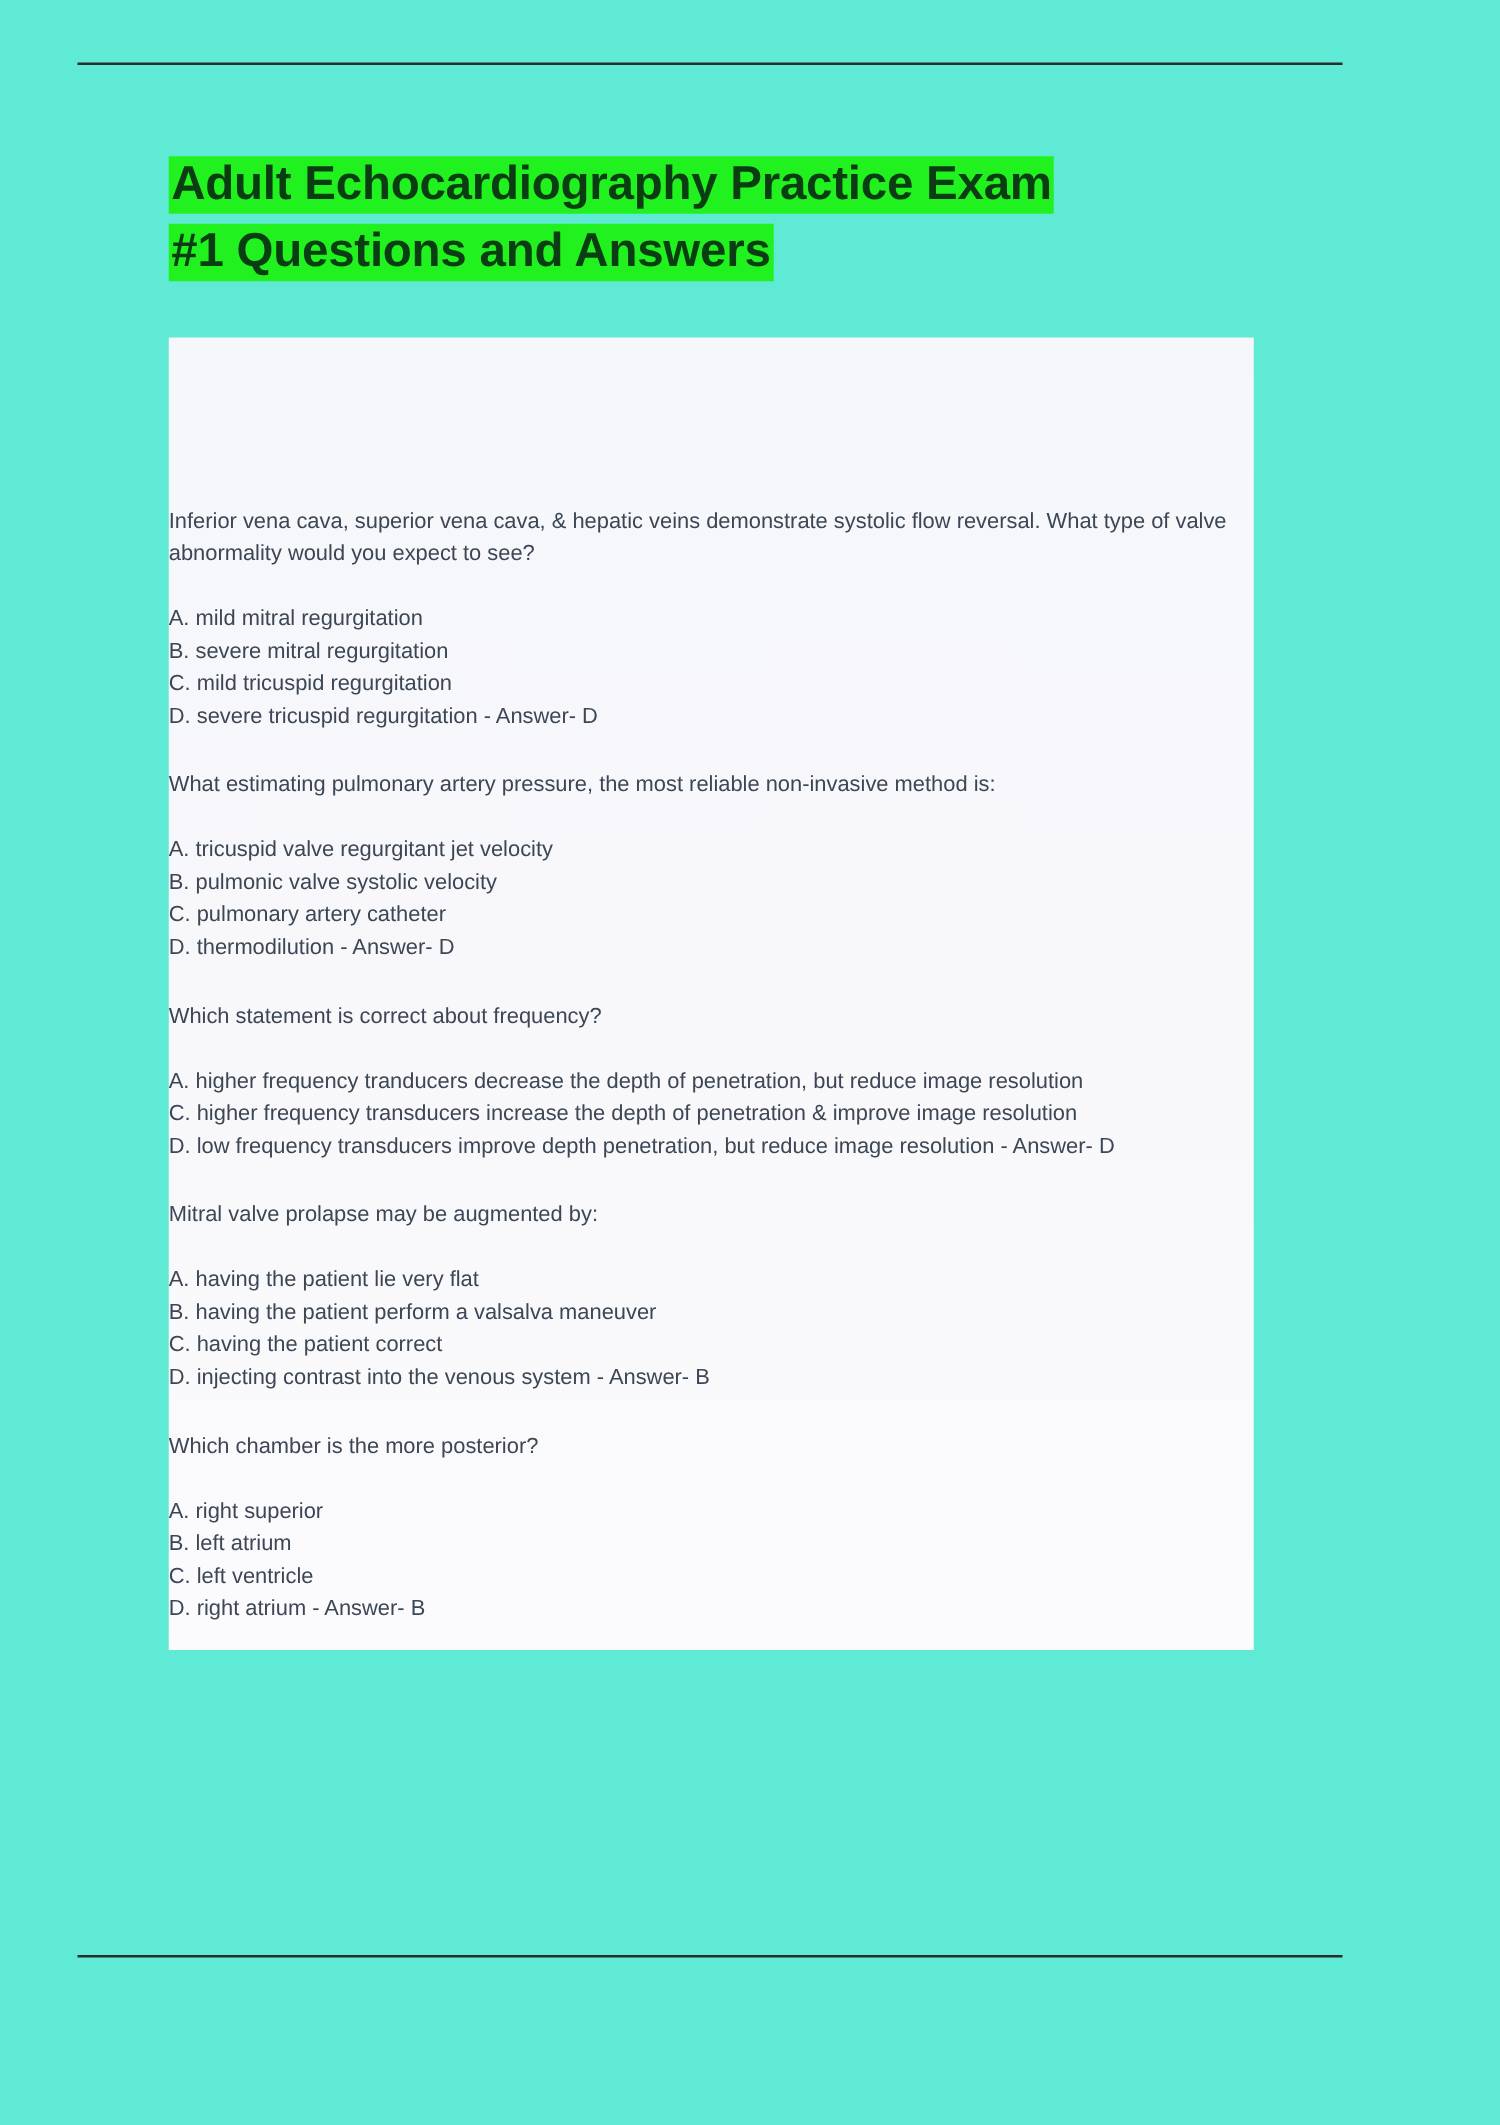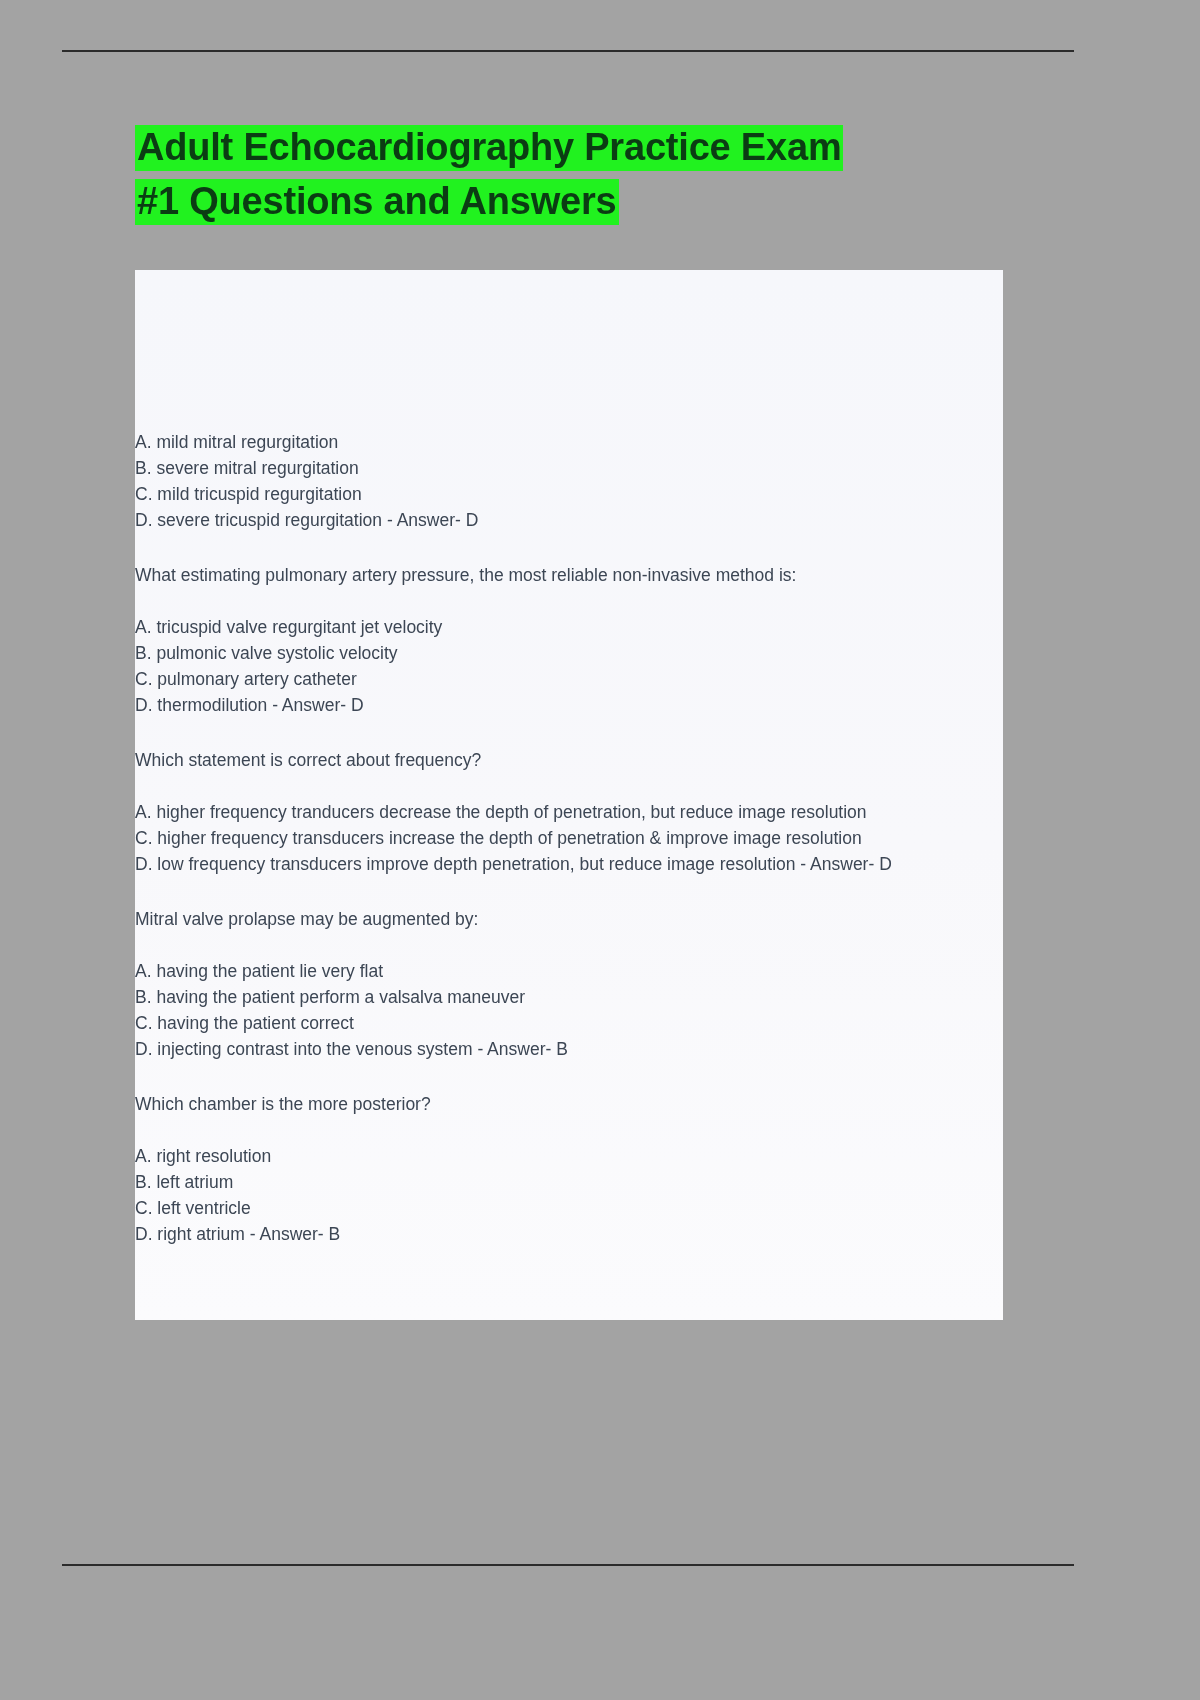--- a/index.html
+++ b/index.html
@@ -11,21 +11,21 @@
     width: 1200px;
     height: 1700px;
     font-family: "Liberation Sans", sans-serif;
     -webkit-font-smoothing: antialiased;
   }
 
   .page {
     position: relative;
     width: 1200px;
     height: 1700px;
-    background: #a3a3a3;
+    background: #5eead4;
     box-sizing: border-box;
   }
 
   
   .rule {
     position: absolute;
     left: 62px;
     width: 1012px;
     height: 2px;
     background: #2b2b2b;
@@ -109,20 +109,21 @@
     <div class="scan-panel"></div>
 
     <h1 class="doc-title">
       <span class="hl">Adult Echocardiography Practice Exam</span><br>
       <span class="hl">#1 Questions and Answers</span>
     </h1>
 
     <div class="body-wrap">
 
       <div class="qblock">
+        <p class="q-stem">Inferior vena cava, superior vena cava, &amp; hepatic veins demonstrate systolic flow reversal. What type of valve abnormality would you expect to see?</p>
         <ul class="q-options">
           <li class="q-option">A. mild mitral regurgitation</li>
           <li class="q-option">B. severe mitral regurgitation</li>
           <li class="q-option">C. mild tricuspid regurgitation</li>
           <li class="q-option">D. severe tricuspid regurgitation - Answer- D</li>
         </ul>
       </div>
 
       <div class="qblock">
         <p class="q-stem">What estimating pulmonary artery pressure, the most reliable non-invasive method is:</p>
@@ -149,21 +150,21 @@
           <li class="q-option">A. having the patient lie very flat</li>
           <li class="q-option">B. having the patient perform a valsalva maneuver</li>
           <li class="q-option">C. having the patient correct</li>
           <li class="q-option">D. injecting contrast into the venous system - Answer- B</li>
         </ul>
       </div>
 
       <div class="qblock">
         <p class="q-stem">Which chamber is the more posterior?</p>
         <ul class="q-options">
-          <li class="q-option">A. right resolution</li>
+          <li class="q-option">A. right superior</li>
           <li class="q-option">B. left atrium</li>
           <li class="q-option">C. left ventricle</li>
           <li class="q-option">D. right atrium - Answer- B</li>
         </ul>
       </div>
 
     </div>
   </div>
 </div>
 

